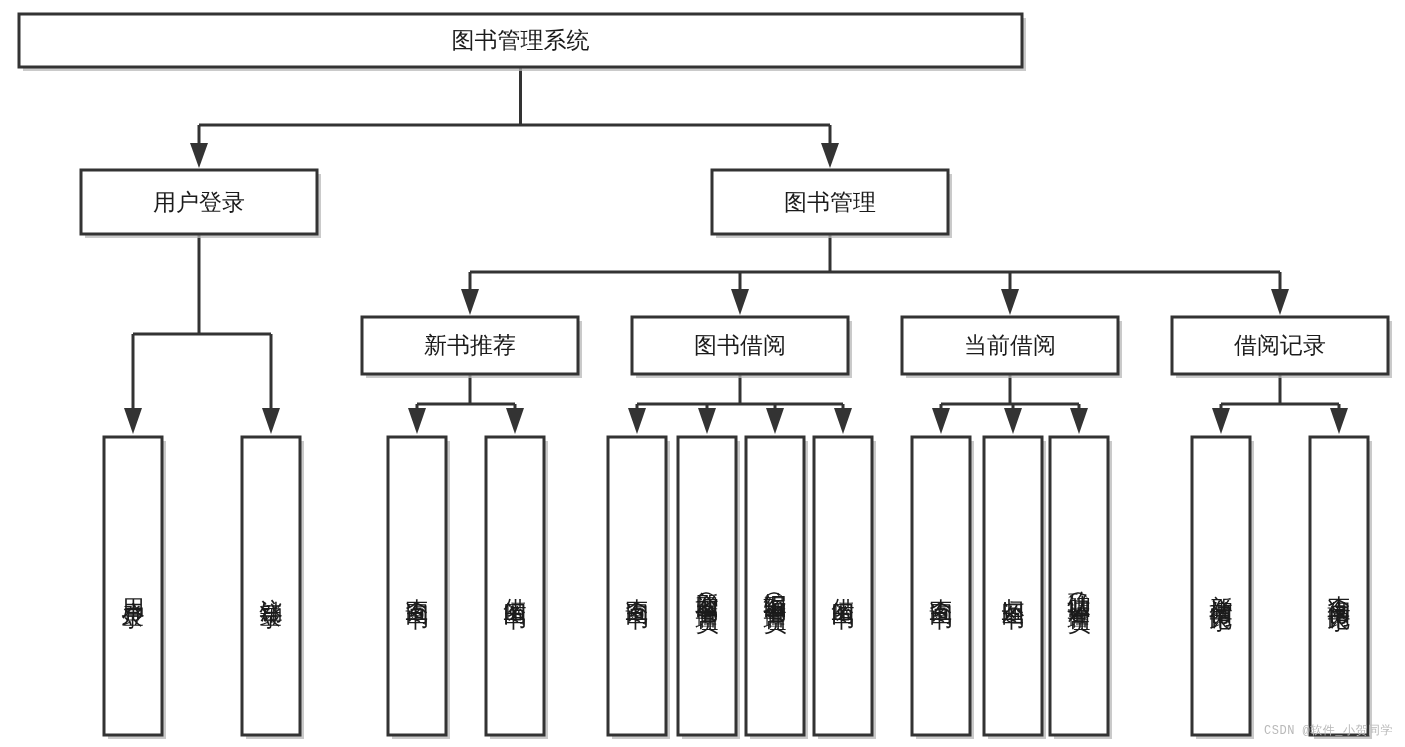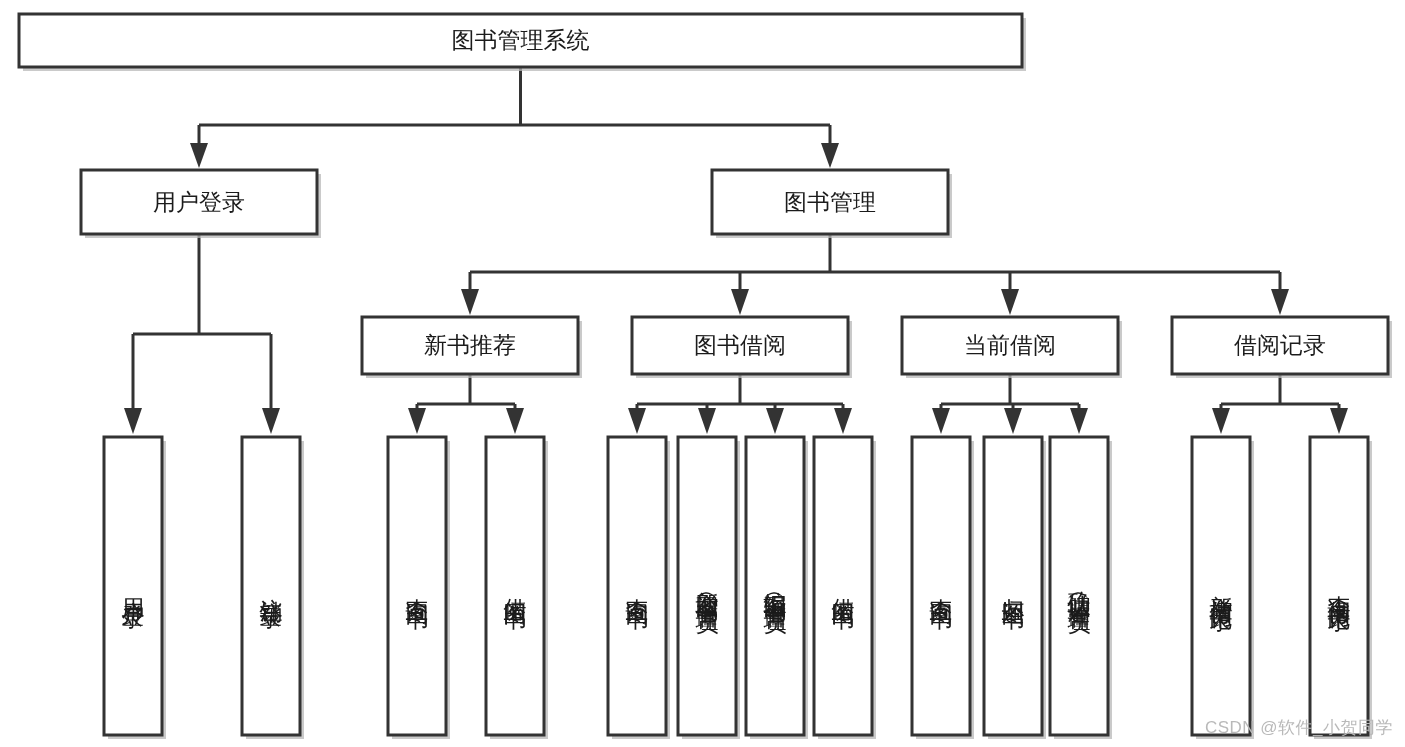--- a/index.html
+++ b/index.html
@@ -63,22 +63,22 @@
     display: flex;
     align-items: center;
     justify-content: center;
     white-space: nowrap;
     pointer-events: none;
   }
   #watermark {
     position: absolute;
     right: 12px;
     bottom: 8px;
-    font-family: Liberation Sans, sans-serif;
-    font-size: 17px;
+    font-family: Liberation Mono, monospace;
+    font-size: 12px;
     color: #b9b9b9;
     white-space: nowrap;
     letter-spacing: 0.5px;
   }
 </style>
 </head>
 <body>
 
 <div id="diagram-root">
 

